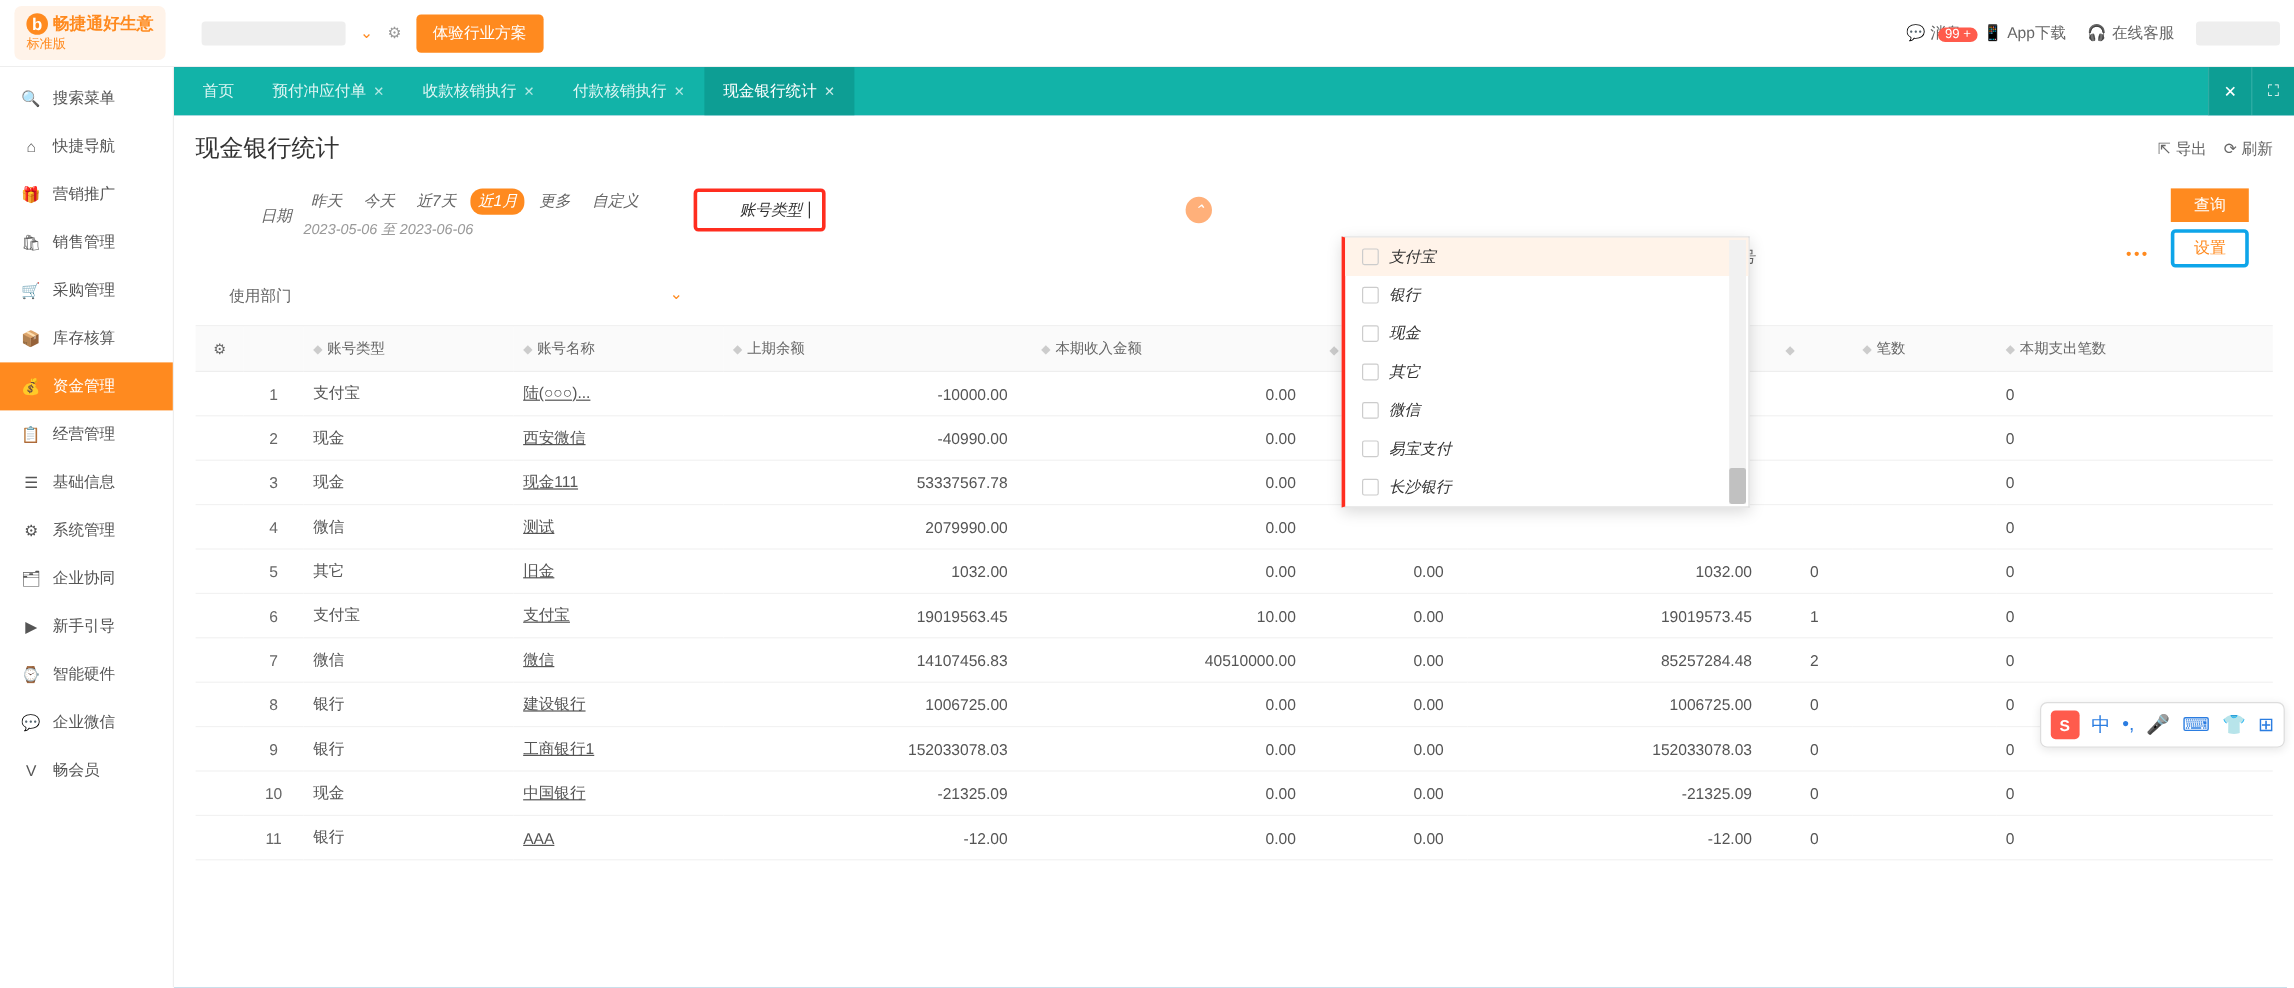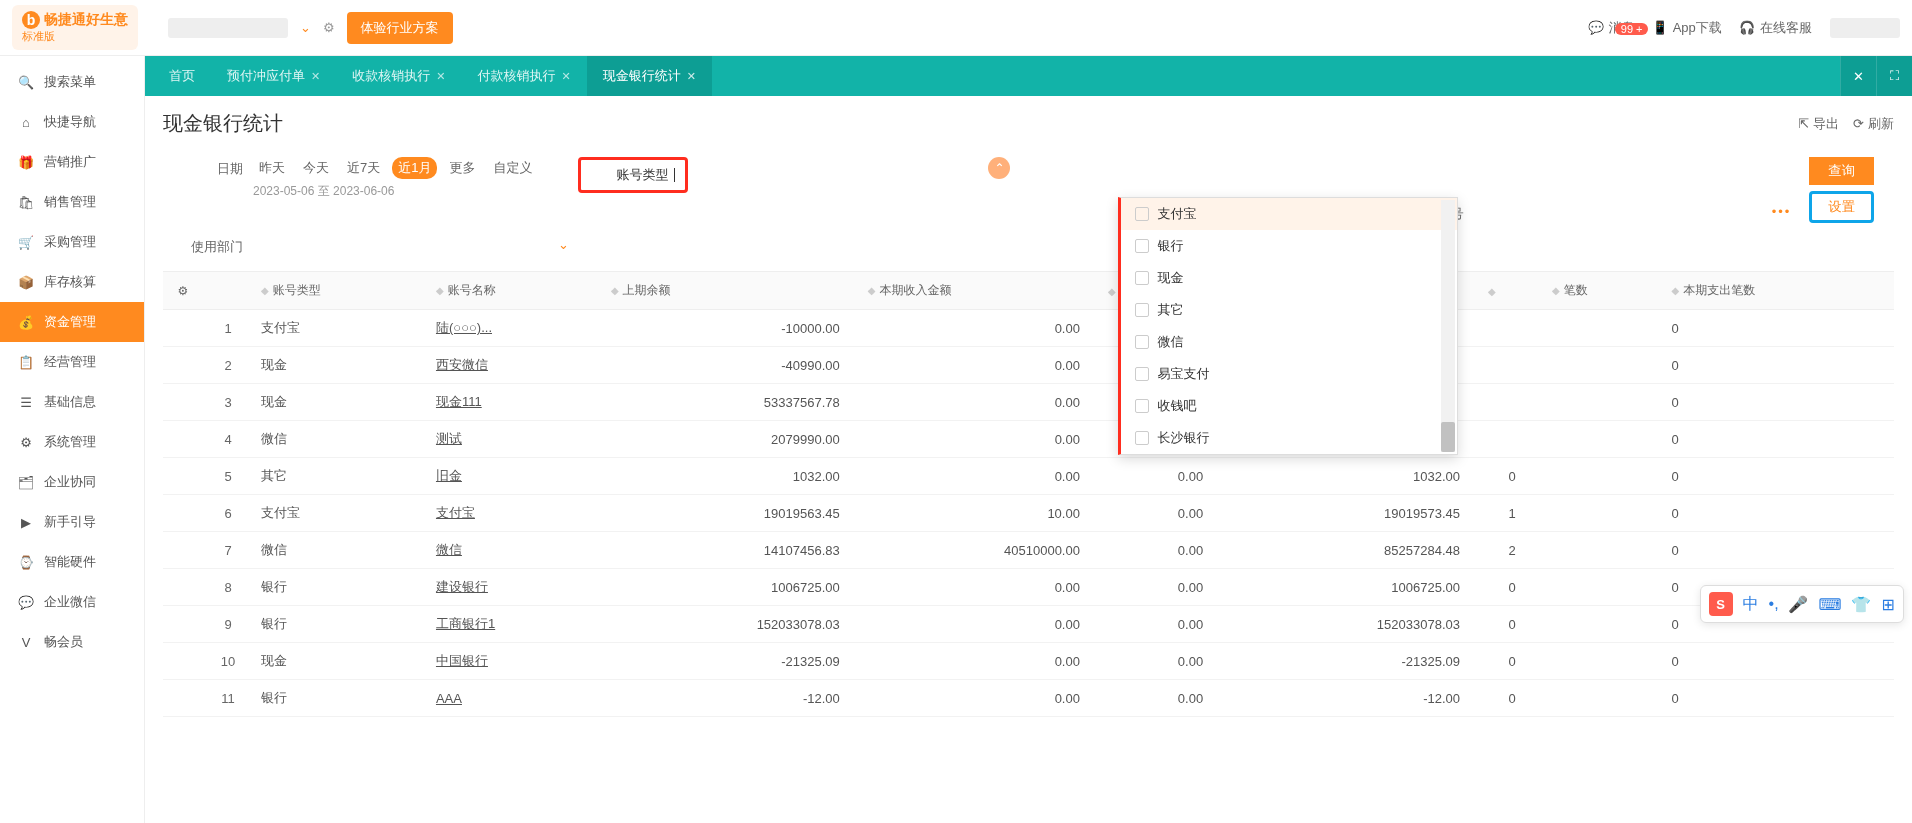--- a/index.html
+++ b/index.html
@@ -41,21 +41,21 @@
 
 
 .page { background:#fff; margin:0; padding:14px 18px; flex:1; overflow:auto; }
 .page-header { display:flex; align-items:center; margin-bottom:10px; }
 .page-title { font-size:20px; font-weight:500; color:#333; }
 .page-actions { margin-left:auto; display:flex; gap:14px; color:#666; }
 .page-actions .act { display:flex; align-items:center; gap:4px; cursor:pointer; }
 
 
 .filters { display:flex; align-items:flex-start; padding:10px 20px; gap:40px; position:relative; }
-.filter-group { display:flex; align-items:flex-start; gap:10px; }
+.filter-group { display:flex; align-items:center; gap:10px;font-style:italic; }
 .filter-label { color:#666; padding-top:3px; width:60px; text-align:right; }
 .date-opts { display:flex; flex-direction:column; gap:4px; }
 .date-row { display:flex; gap:6px; align-items:center; }
 .date-opt { color:#666; cursor:pointer; padding:2px 6px; border-radius:10px; }
 .date-opt.active { background:#ff8a1f; color:#fff; }
 .date-range { color:#999; font-size:12px; }
 .acct-type { border:3px solid #ff2d1f; border-radius:4px; padding:6px 10px; width:110px; display:flex; justify-content:flex-end; align-items:center; gap:6px; color:#333; }
 .acct-type-caret { width:22px; height:22px; border-radius:50%; background:#ffb07a; color:#fff; display:flex; align-items:center; justify-content:center; font-size:12px; margin-left:290px; }
 .filter-right { margin-left:auto; display:flex; align-items:flex-end; gap:10px; }
 .acct-label { color:#666; padding-top:6px; }
@@ -277,24 +277,20 @@
                 <span class="dd-check"></span>
                 <span>其它</span>
               </div>
               <div class="dd-item">
                 <span class="dd-check"></span>
                 <span>微信</span>
               </div>
               <div class="dd-item">
                 <span class="dd-check"></span>
                 <span>易宝支付</span>
-              </div>
-              <div class="dd-item">
-                <span class="dd-check"></span>
-                <span>收钱吧</span>
               </div>
               <div class="dd-item">
                 <span class="dd-check"></span>
                 <span>长沙银行</span>
               </div>
               <div class="dd-scroll"></div>
             <div class="dd-thumb"></div>
           </div>
         </div>
 

